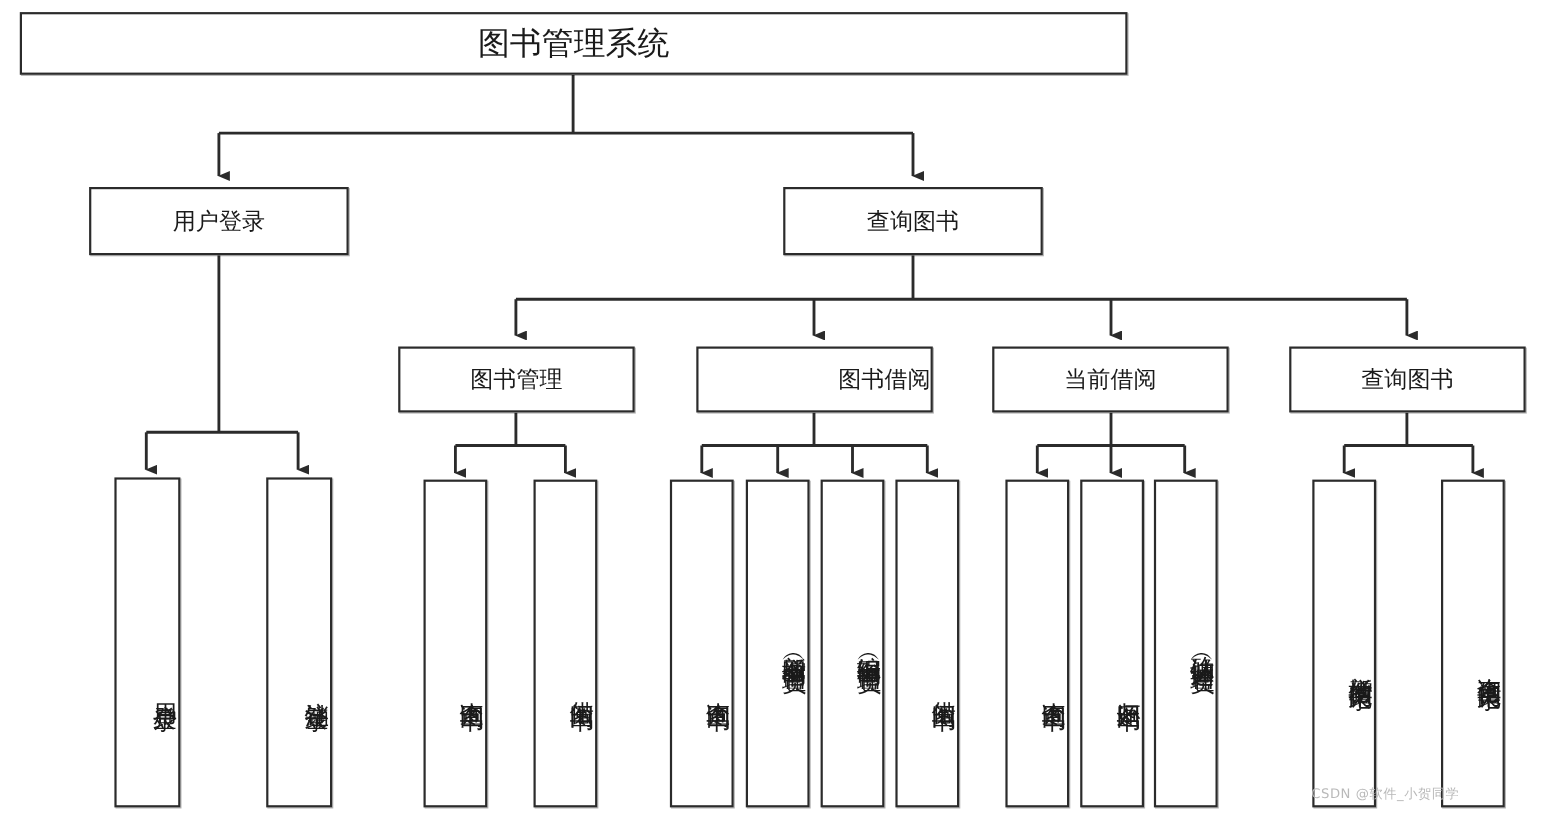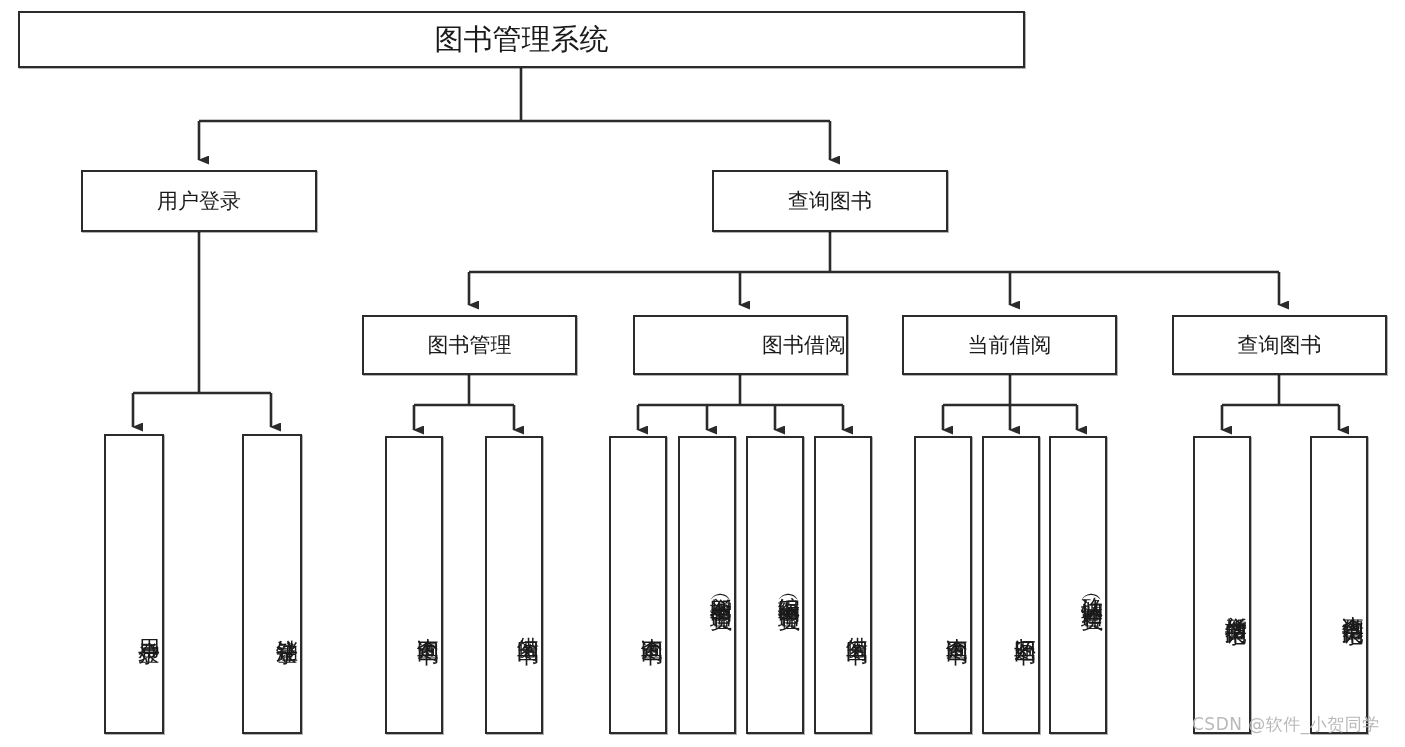--- a/index.html
+++ b/index.html
@@ -53,21 +53,21 @@
     align-items: flex-start;
     justify-content: center;
   }
   .node.v .vtext {
     writing-mode: vertical-rl;
     text-orientation: upright;
   }
   .watermark {
     position: absolute;
     color: #b9b9b9;
-    font-size: 17px;
+    font-size: 12px;
     letter-spacing: 0.5px;
     white-space: nowrap;
   }
 </style>
 </head>
 <body>
 
 <div id="canvas">
 
   <svg id="wires" viewBox="0 0 1405 747" xmlns="http://www.w3.org/2000/svg">

